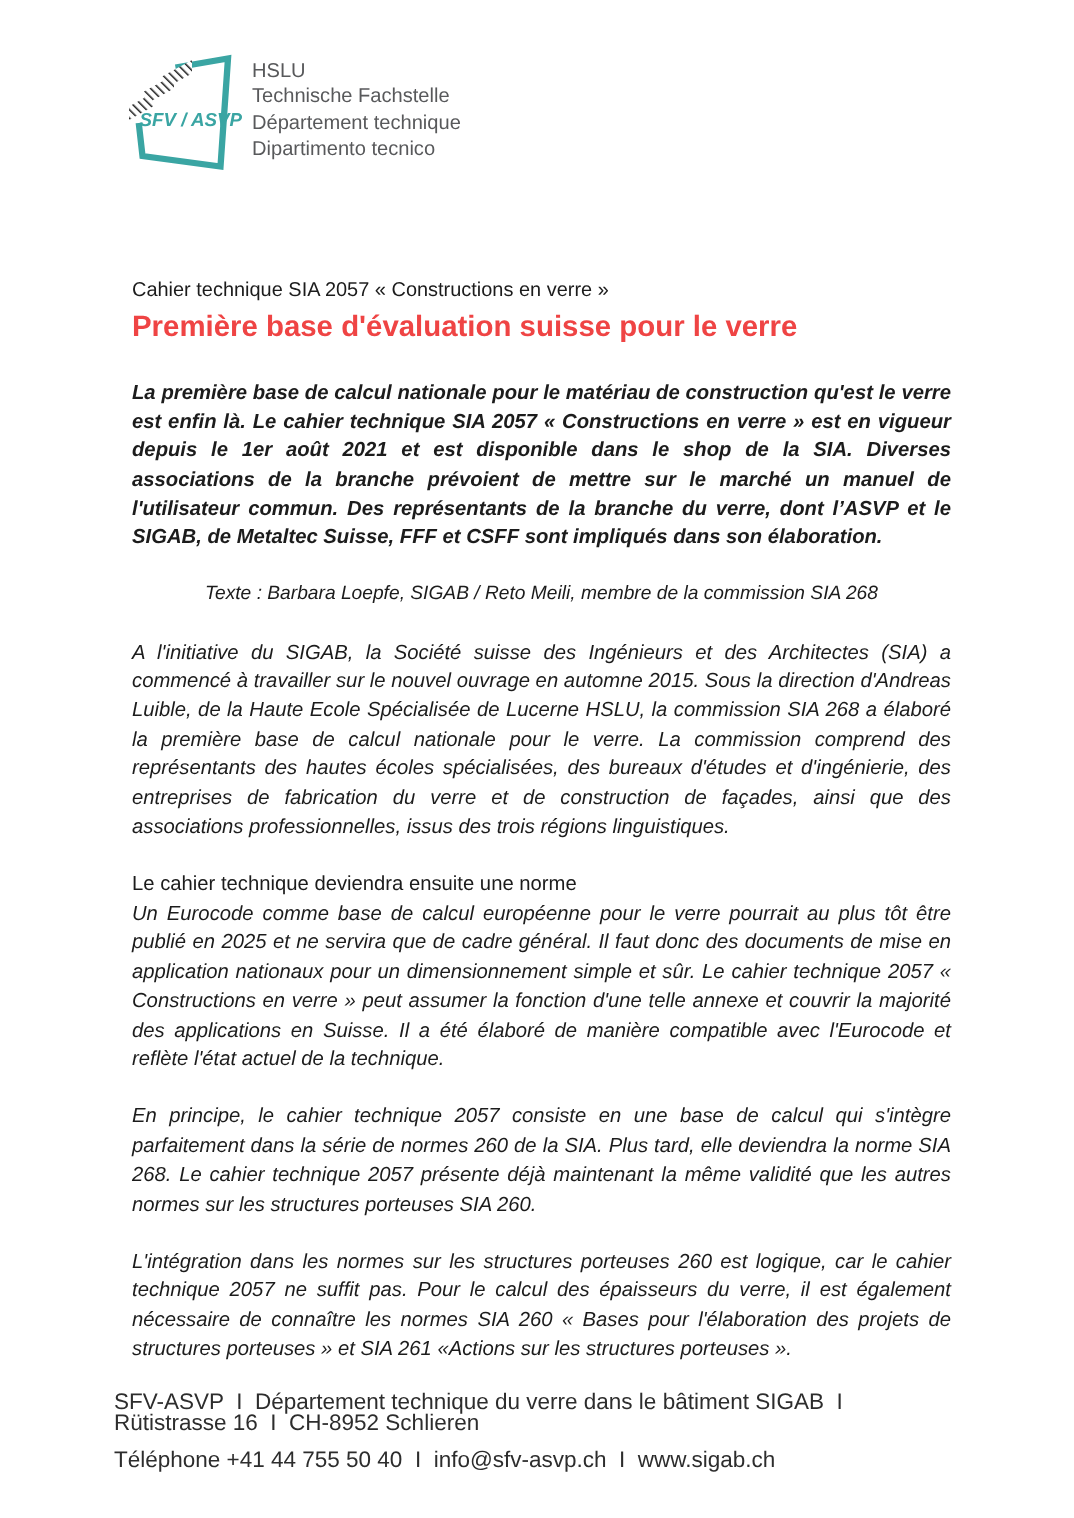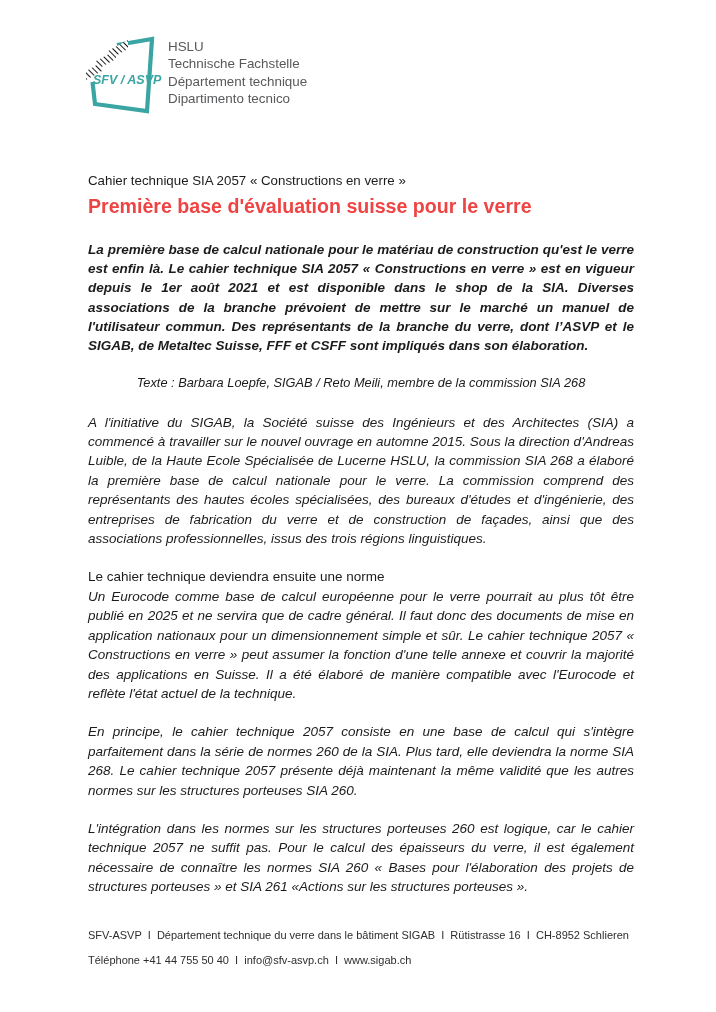--- a/index.html
+++ b/index.html
@@ -12,33 +12,33 @@
     overflow: hidden;
   }
   .page { position: relative; width: 716px; height: 1012px; background: #fff; }
 
   
   .letterhead { position: absolute; top: 34px; left: 86px; display: flex; align-items: flex-start; }
   .logo-svg { display: block; width: 76px; height: 82px; }
   .org-block { margin-left: 6px; padding-top: 4px; font-size: 13.4px; line-height: 17.4px; color: #58595b; }
 
   
-  .article { position: absolute; left: 88px; top: 0; width: 546px; }
+  .article { position: absolute; left: 88px; top: 12px; width: 546px; }
   .kicker { margin-top: 172px; font-size: 13.3px; line-height: 17px; color: #1c1c1c; }
   .title { margin: 5px 0 0 0; font-size: 19.6px; line-height: 25px; font-weight: bold; color: #ef4444; }
   p { margin: 0; font-size: 13.5px; line-height: 19.4px; text-align: justify; hyphens: auto; font-style: italic; }
   .lead { margin-top: 21px; font-weight: bold; line-height: 19.2px; }
   .byline { margin-top: 18px; font-size: 12.8px; text-align: center; }
   .p-first { margin-top: 20px; }
   .subheading { margin: 19px 0 0 0; font-size: 13.5px; line-height: 19.4px; font-weight: normal; color: #1c1c1c; }
   .p-follow { margin-top: 0; }
   .p-gap { margin-top: 19px; }
 
   
-  .footer { position: absolute; left: 88px; right: 78px; top: 928px; font-size: 11px; color: #2d2d2d; }
+  .footer { position: absolute; left: 76px; right: 78px; top: 928px; font-size: 15px; color: #2d2d2d; }
   .footer .line { white-space: pre-wrap; line-height: 14px; }
   .footer .line + .line { margin-top: 11px; }
 </style>
 </head>
 <body>
 
 <div class="page">
 
   <div class="letterhead">
     <svg class="logo-svg" viewBox="0 0 76 82" aria-hidden="true">

